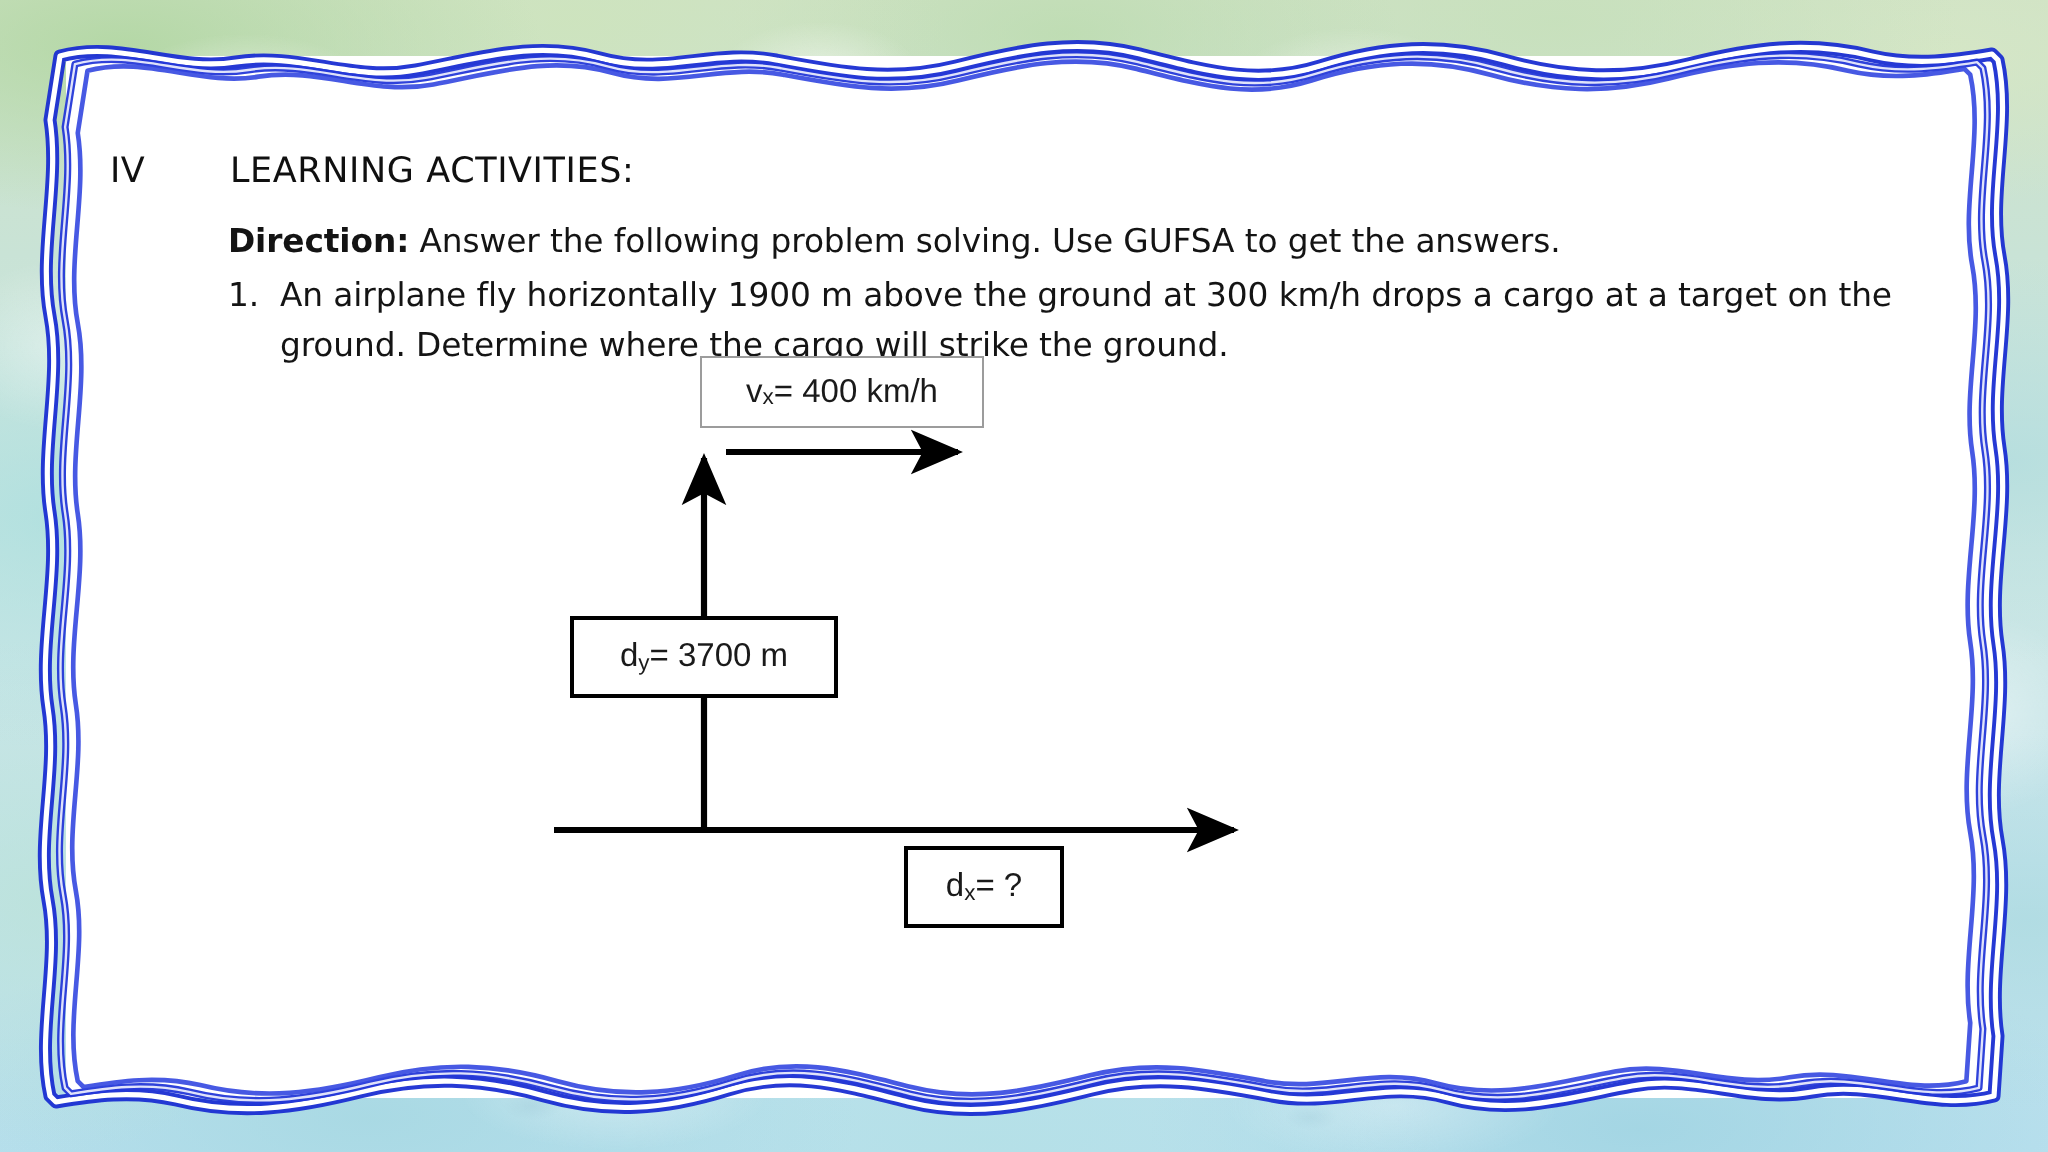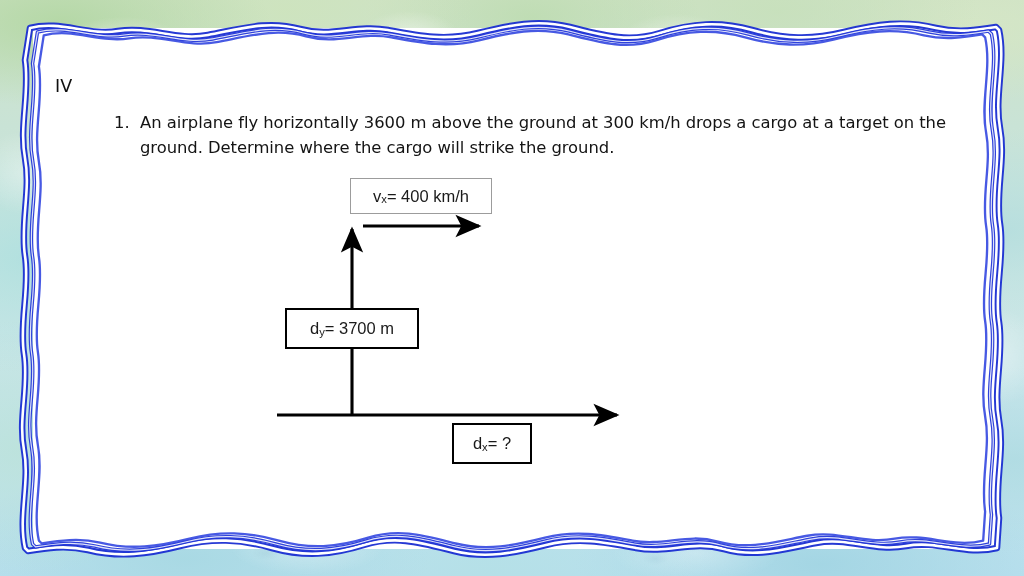--- a/index.html
+++ b/index.html
@@ -253,27 +253,31 @@
 
     <g transform="translate(512,288) scale(0.9715) translate(-512,-288)">
       <use href="#frameWave" fill="none" stroke="#3347e0" stroke-width="2.4" stroke-linejoin="round" opacity="0.9"></use>
     </g>
   </svg>
 
   <div class="content">
 
     <div class="heading-row">
       <span class="heading-num">IV</span>
+      <span class="heading-text">LEARNING ACTIVITIES:</span>
     </div>
 
     <div class="direction-block">
+      <div class="direction-line">
+        <b>Direction:</b><span> Answer the following problem solving. Use GUFSA to get the answers.</span>
+      </div>
 
       <div class="problem-item">
         <span class="problem-num">1.</span>
-        <span class="problem-text">An airplane fly horizontally 3600 m above the ground at 300 km/h drops a cargo at a target on the ground. Determine where the cargo will strike the ground.</span>
+        <span class="problem-text">An airplane fly horizontally 1900 m above the ground at 300 km/h drops a cargo at a target on the ground. Determine where the cargo will strike the ground.</span>
       </div>
     </div>
 
     <div class="diagram">
       <svg width="967" height="521" viewBox="0 0 967 521">
         <defs>
           <marker id="arrHead" markerWidth="9" markerHeight="9" refX="7.6" refY="4.5" orient="auto" markerUnits="strokeWidth">
             <path d="M0,0.9 L8.4,4.5 L0,8.1 L1.9,4.5 Z" fill="#000000"></path>
           </marker>
         </defs>

